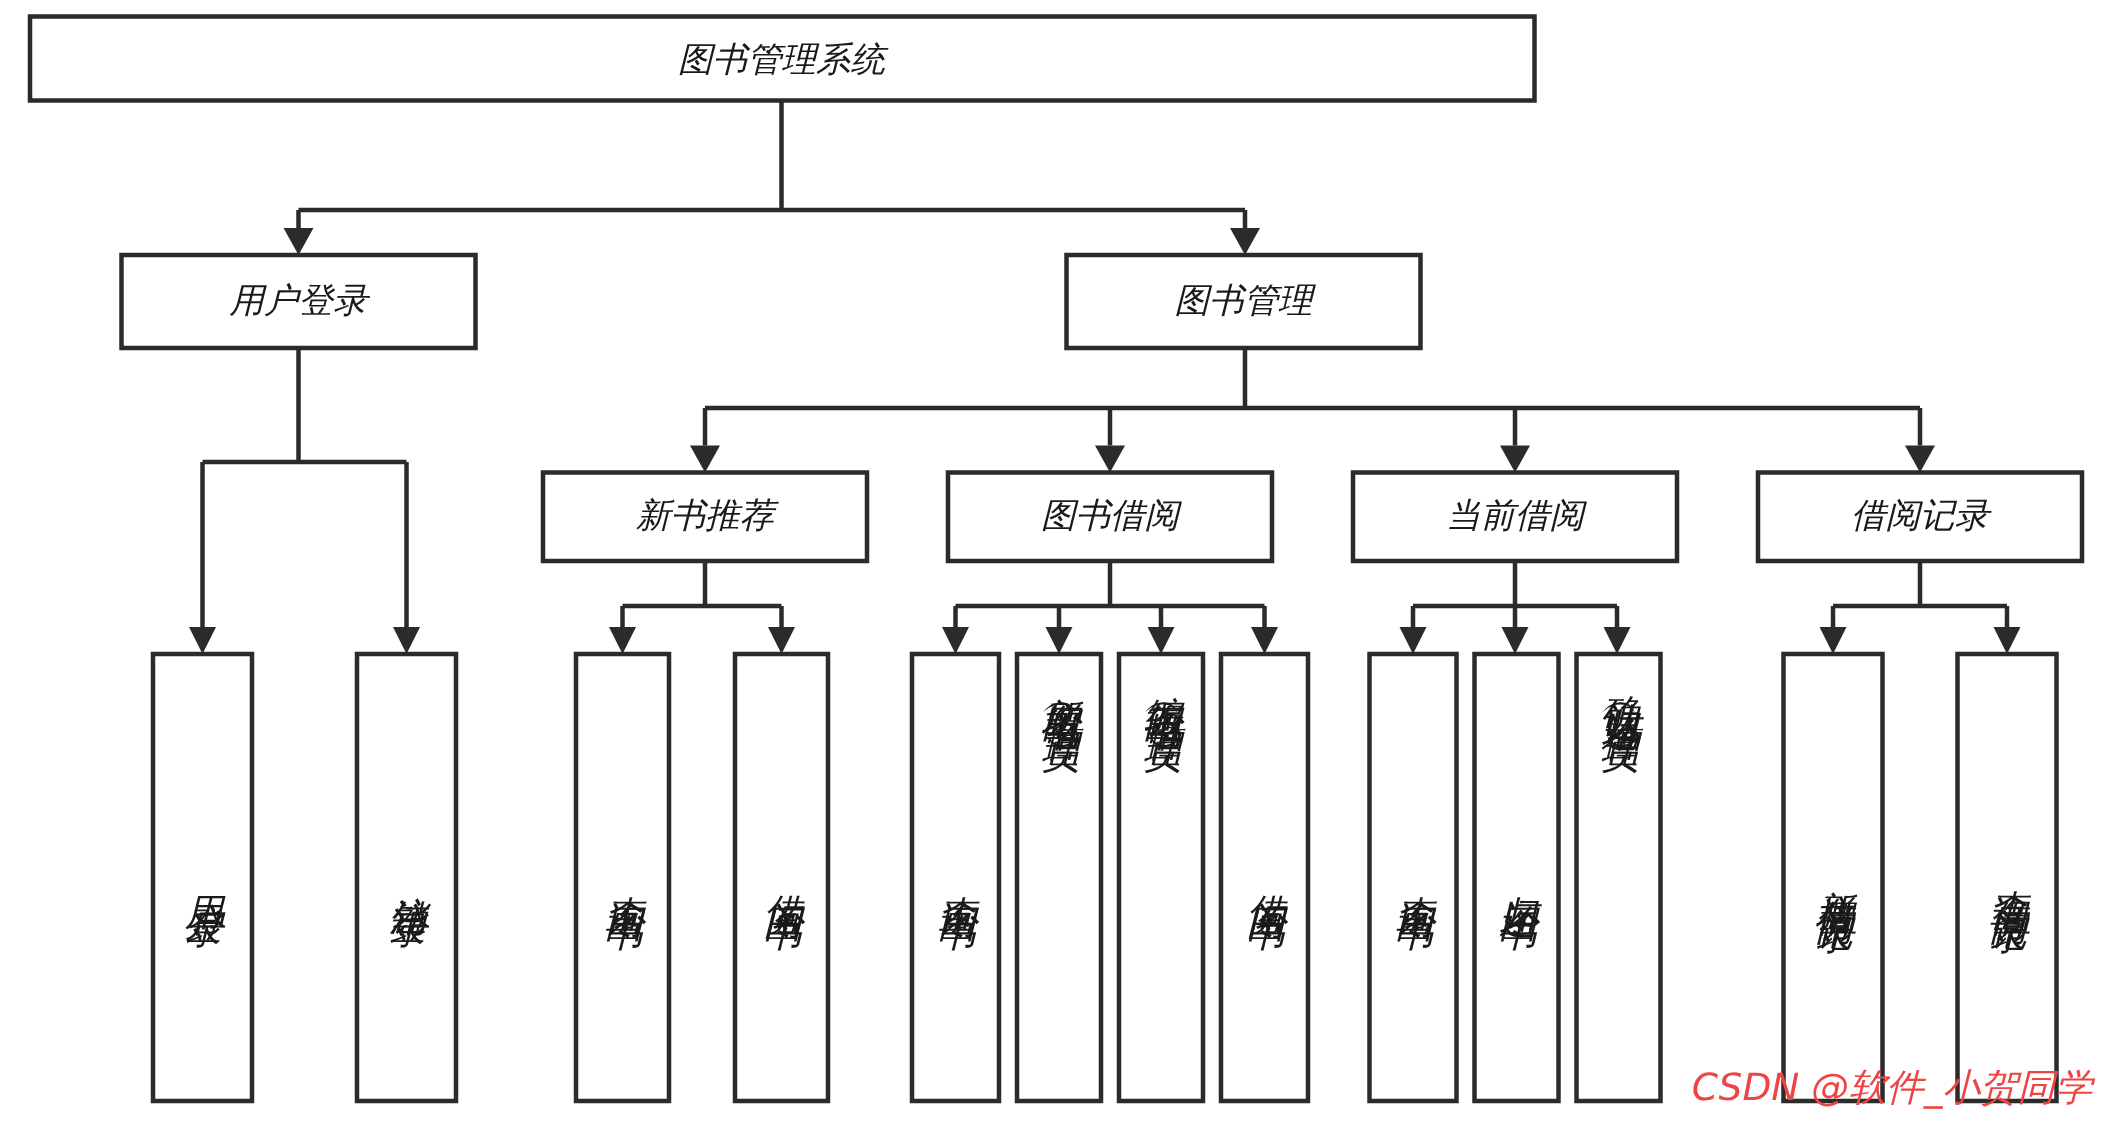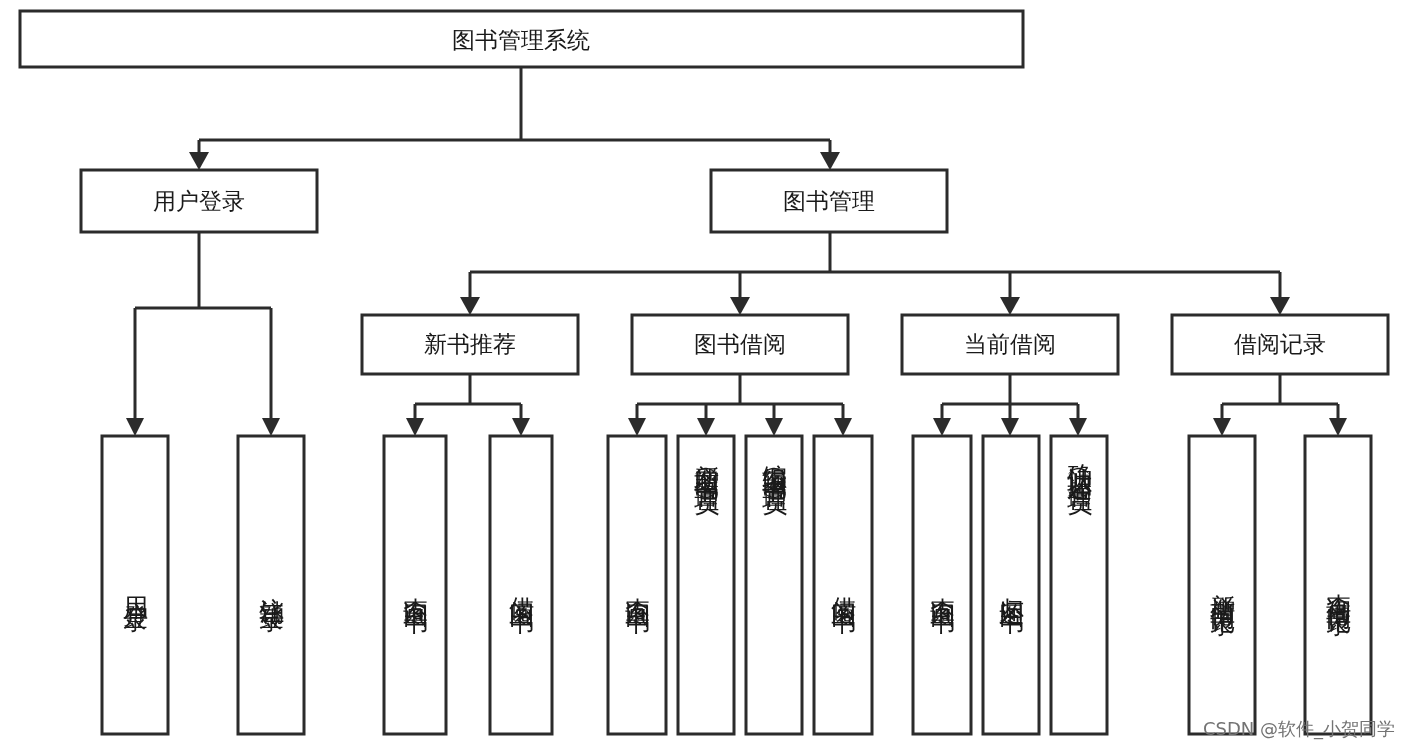--- a/index.html
+++ b/index.html
@@ -12,20 +12,21 @@
     height: 747px;
     position: relative;
     overflow: hidden;
     font-family: "DejaVu Sans", "Liberation Sans", sans-serif;
   }
   #diagram-root {
     position: absolute;
     left: 0; top: 0;
     width: 1405px;
     height: 747px;
+    font-style: italic;
   }
   svg.flow {
     display: block;
     width: 1405px;
     height: 747px;
   }
   .node-rect {
     fill: #ffffff;
     stroke: #2b2b2b;
     stroke-width: 3;
@@ -64,22 +65,22 @@
     text-align: center;
   }
   .vlabel.top-align {
     justify-content: flex-start;
   }
   .watermark {
     position: absolute;
     right: 10px;
     bottom: 6px;
     font-family: "DejaVu Sans", "Liberation Sans", sans-serif;
-    font-size: 18px;
-    color: #737373;
+    font-size: 25px;
+    color: #ef4444;
     white-space: nowrap;
     user-select: none;
   }
 </style>
 </head>
 <body>
 
 <div id="diagram-root">
 
   <svg class="flow" viewBox="0 0 1405 747">

